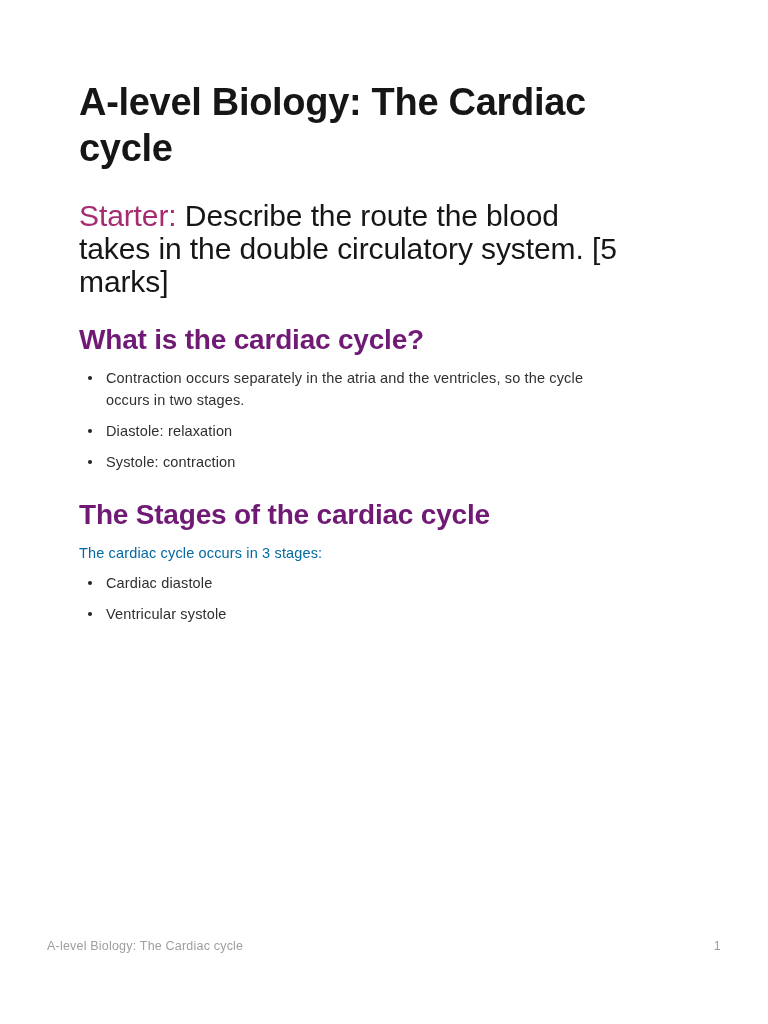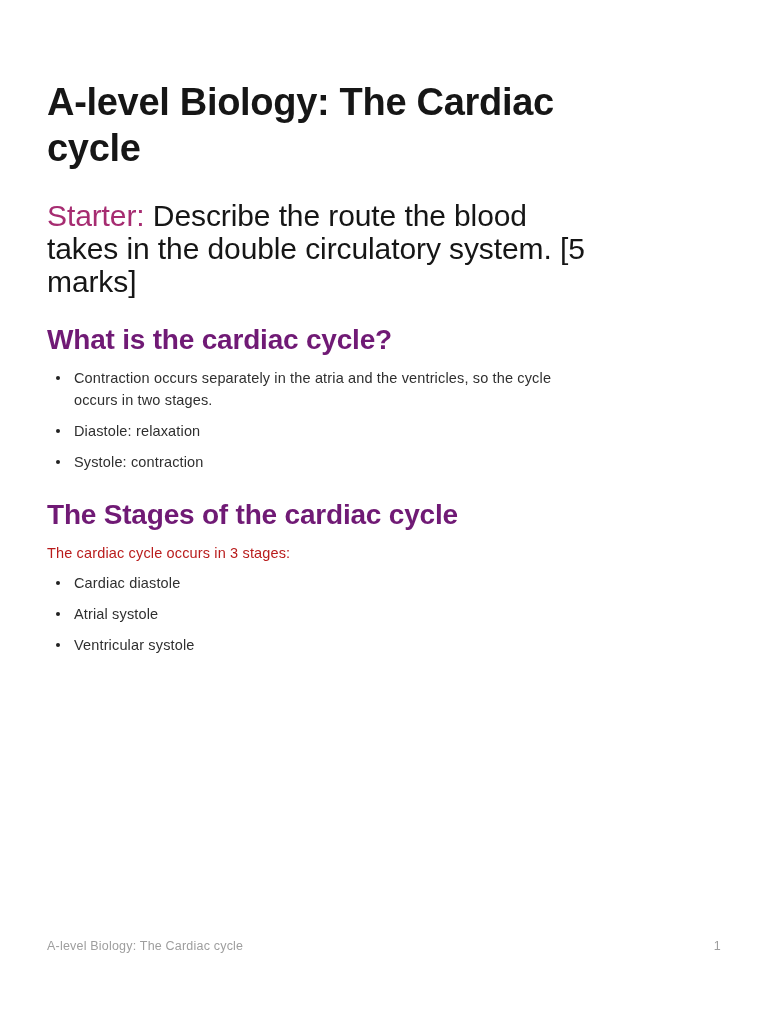--- a/index.html
+++ b/index.html
@@ -4,21 +4,21 @@
 <style>
   html, body { margin: 0; padding: 0; background: #ffffff; }
   .page {
     position: relative;
     width: 768px;
     height: 1024px;
     background: #ffffff;
     overflow: hidden;
     font-family: "Liberation Sans", "DejaVu Sans", sans-serif;
   }
-  .content { padding: 0 47px; }
+  .content { padding: 0 47px; margin-left: 32px; }
 
   .title {
     margin: 0;
     padding-top: 79px;
     font-size: 38px;
     line-height: 46px;
     font-weight: 700;
     letter-spacing: -0.3px;
     color: #161616;
   }
@@ -40,21 +40,21 @@
     font-weight: 700;
     letter-spacing: -0.2px;
     color: #701a75;
   }
 
   .intro {
     margin: 12px 0 0 0;
     font-size: 14.5px;
     line-height: 22px;
     letter-spacing: 0.15px;
-    color: #b91c1c;
+    color: #0369a1;
   }
 
   ul.blist {
     list-style: none;
     margin: 12px 0 0 0;
     padding: 0;
     font-size: 14.5px;
     line-height: 22px;
     letter-spacing: 0.15px;
     color: #2f2f2f;
@@ -127,24 +127,20 @@
 
     <p class="intro">The cardiac cycle occurs in 3 stages:</p>
 
     <ul class="blist tight">
       <li>
         <span class="dot"></span>
         <span class="line">Cardiac diastole</span>
       </li>
       <li>
         <span class="dot"></span>
-        <span class="line">Atrial systole</span>
-      </li>
-      <li>
-        <span class="dot"></span>
         <span class="line">Ventricular systole</span>
       </li>
     </ul>
 
   </div>
 
   <div class="footer">
     <span>A-level Biology: The Cardiac cycle</span>
     <span>1</span>
   </div>

